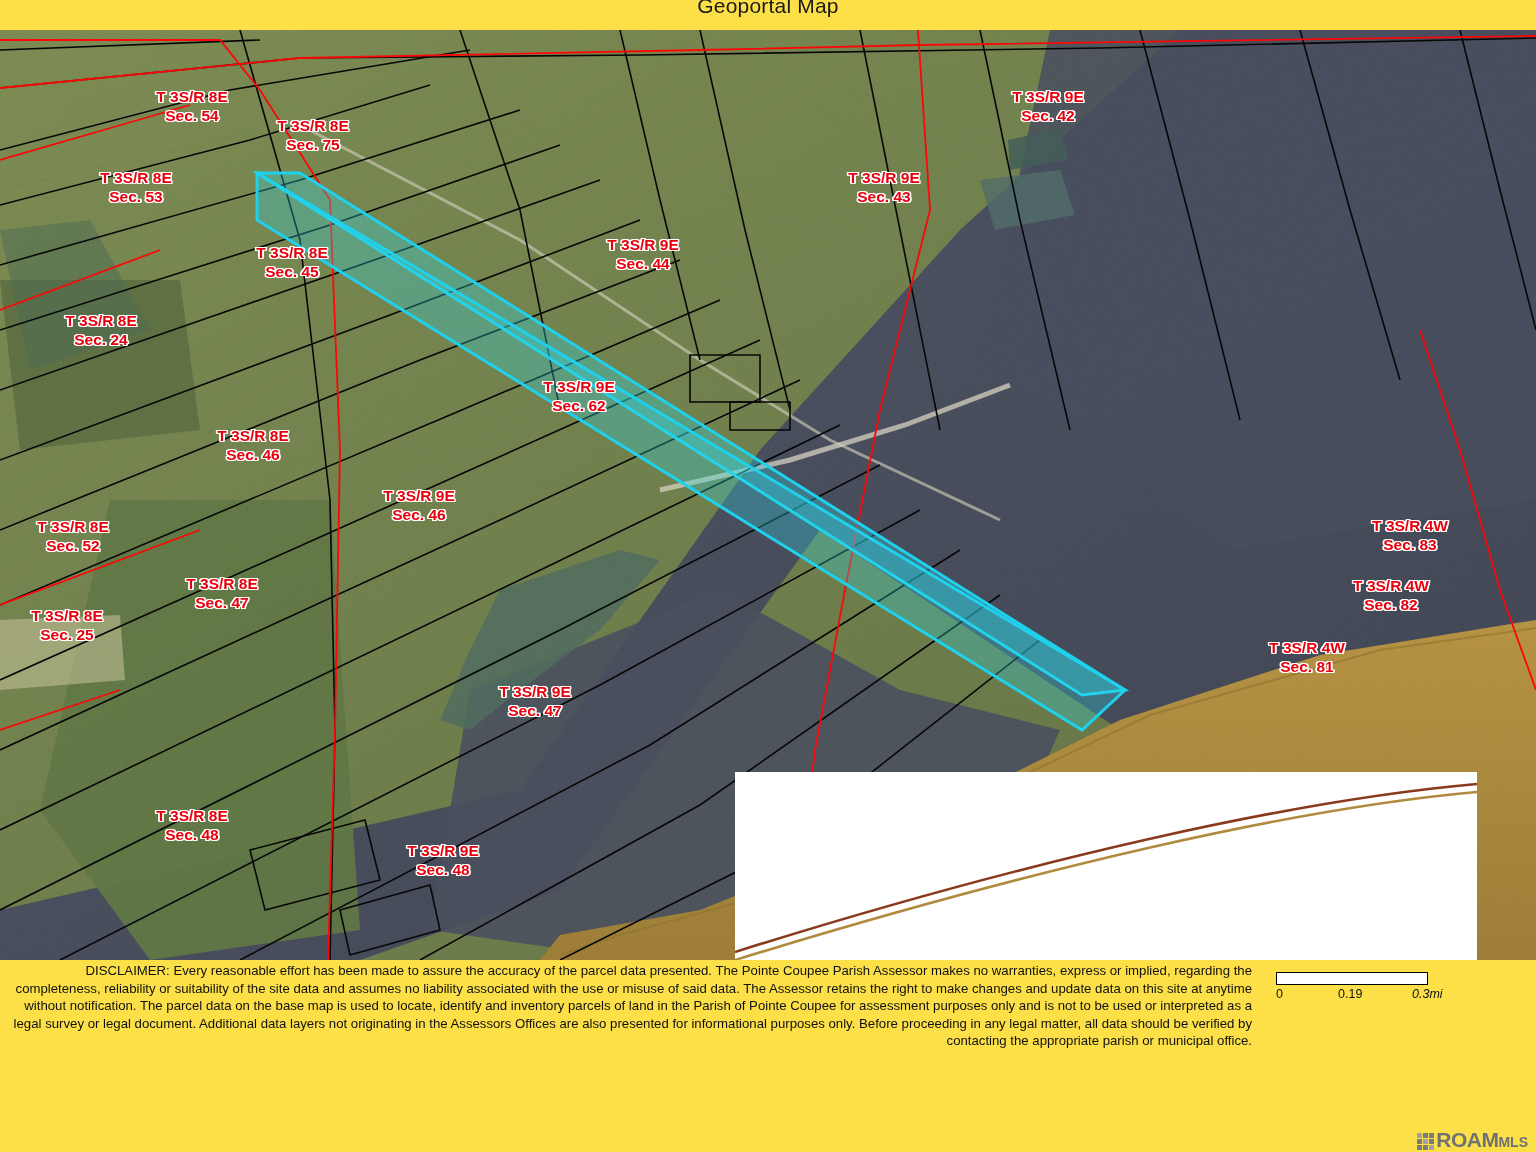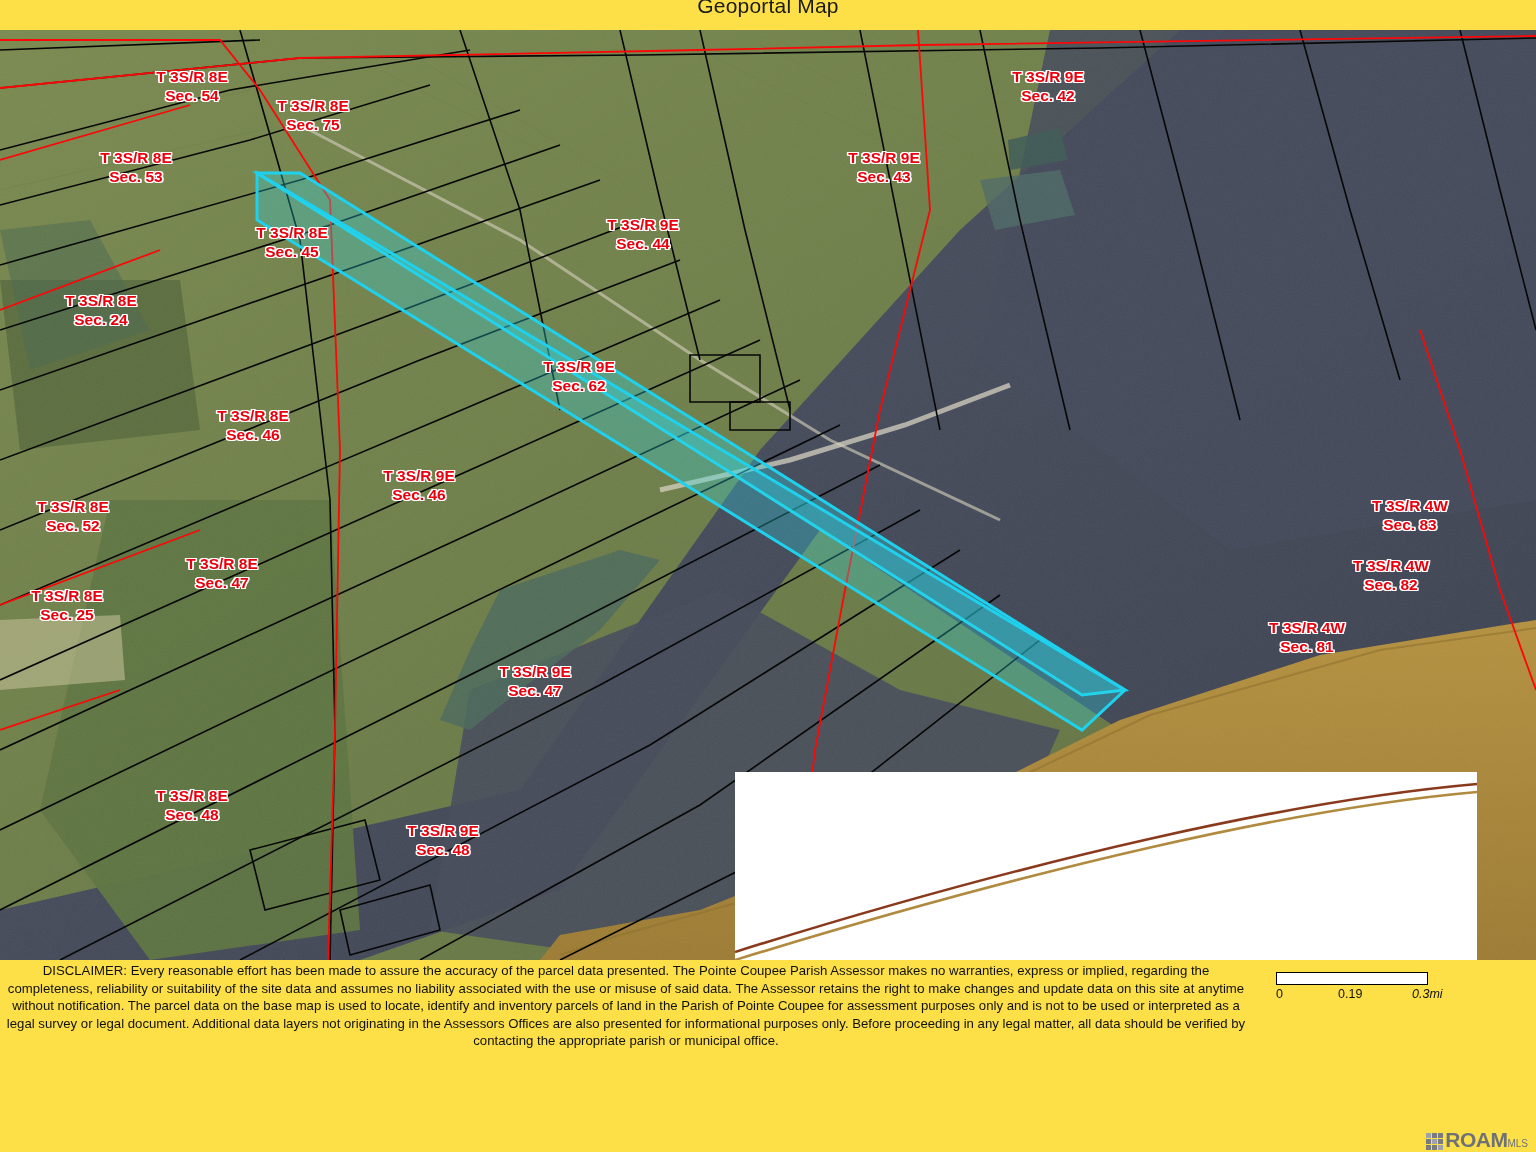--- a/index.html
+++ b/index.html
@@ -47,31 +47,32 @@
     line-height: 1.22;
     text-align: center;
     white-space: pre;
     text-shadow:
       -1.4px -1.4px 0 #ffffff,  1.4px -1.4px 0 #ffffff,
       -1.4px  1.4px 0 #ffffff,  1.4px  1.4px 0 #ffffff,
       -1.4px 0 0 #ffffff, 1.4px 0 0 #ffffff,
       0 -1.4px 0 #ffffff, 0 1.4px 0 #ffffff;
     transform: translate(-50%, 0);
     pointer-events: none;
+    margin-top: 20px;
   }
   
   #disclaimer {
     position: absolute;
     left: 0;
     top: 962px;
     width: 1252px;
     font-size: 13.2px;
     line-height: 1.33;
     color: #111111;
-    text-align: center;
+    text-align: right;
   }
   
   #scale-bar-wrap {
     position: absolute;
     left: 1276px;
     top: 972px;
     width: 160px;
   }
   #scale-bar-box {
     width: 152px;
@@ -111,22 +112,22 @@
   #roam-grid i:nth-child(5),
   #roam-grid i:nth-child(9) { background: #9fa2a6; }
   #roam-text {
     font-size: 21px;
     font-weight: bold;
     color: #6e7276;
     letter-spacing: -.5px;
     line-height: 1;
   }
   #roam-text small {
-    font-size: 10px;
-    font-weight: normal;
+    font-size: 14px;
+    font-weight: bold;
     letter-spacing: 0;
     margin-top: 24px;
   }
   
   #white-inset {
     position: absolute;
     left: 735px;
     top: 742px;
     width: 742px;
     height: 188px;

